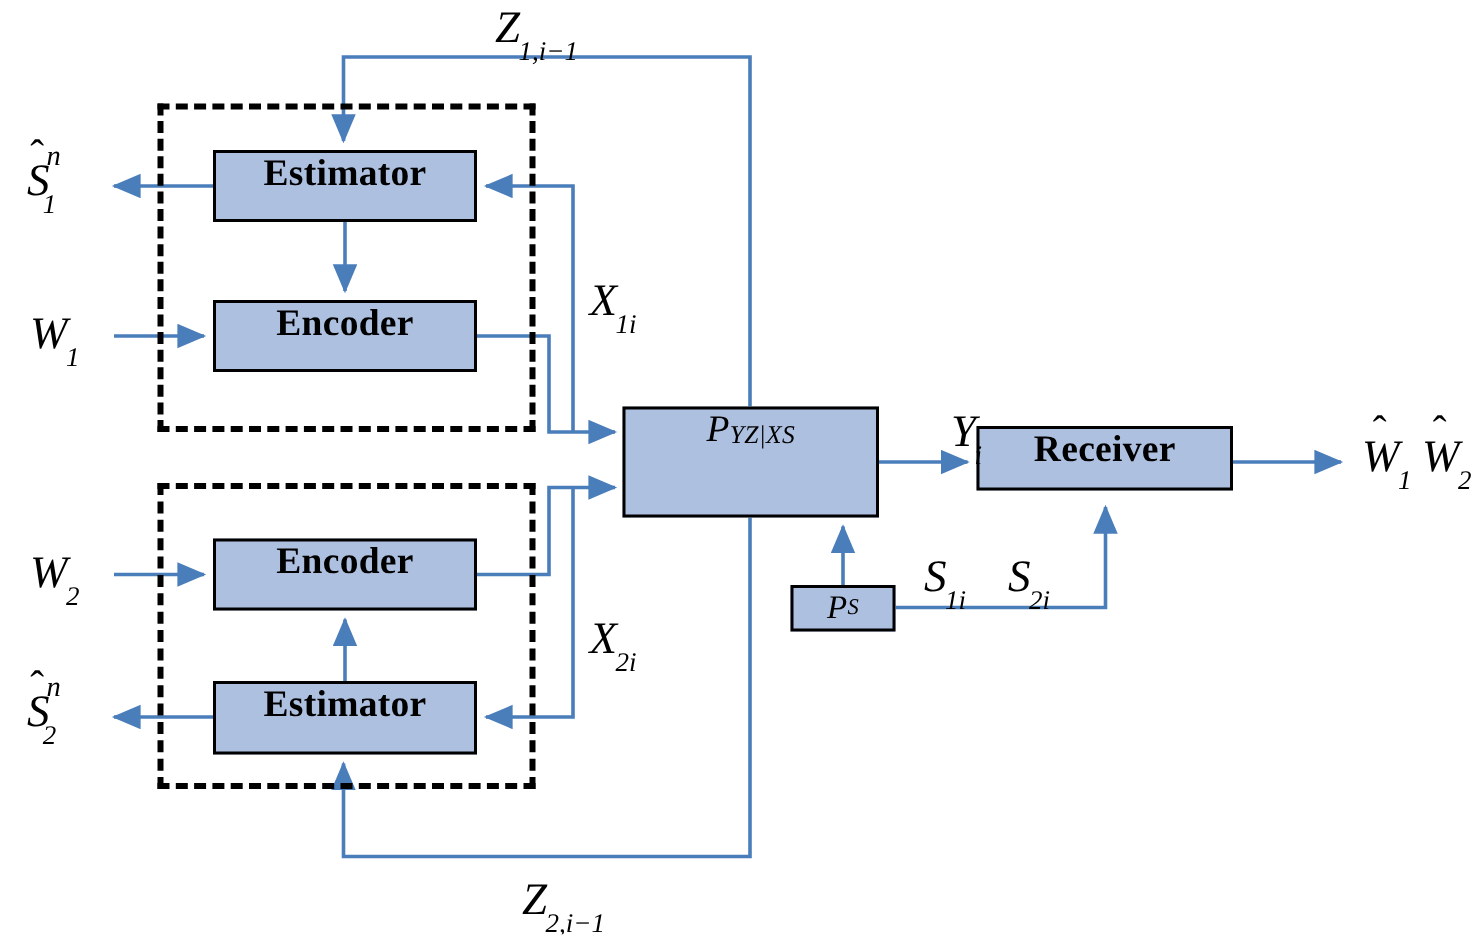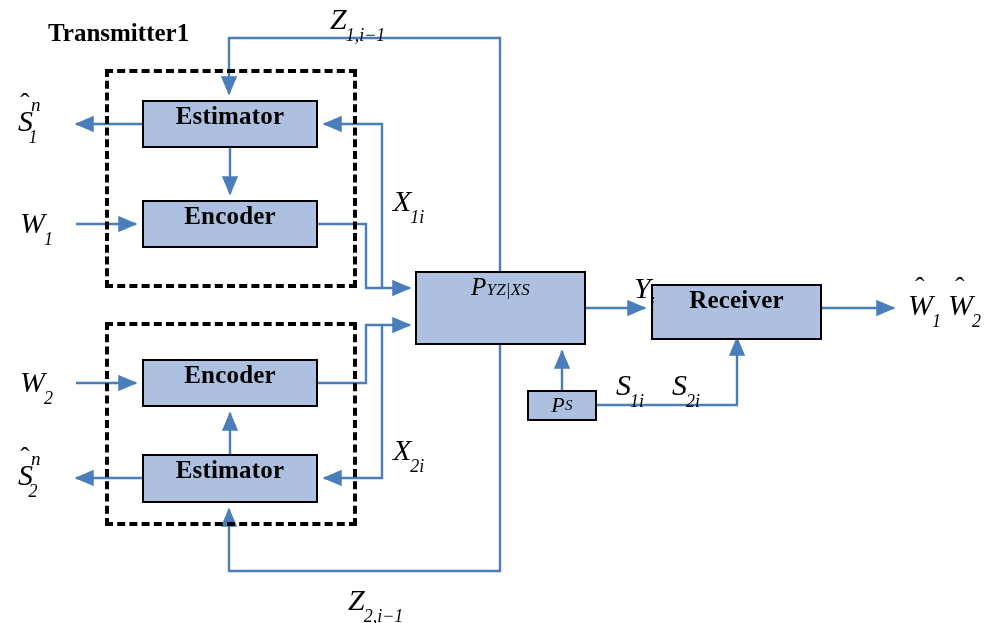--- a/index.html
+++ b/index.html
@@ -164,30 +164,29 @@
 
   <div class="blk" style="left:142px; top:454px; width:176px; height:49px;">
     <span>Estimator</span>
   </div>
 
   <div class="blk math" style="left:415px; top:271px; width:171px; height:74px;">
     <span>P</span>
       <span class="sub">YZ|XS</span>
   </div>
 
-  <div class="blk" style="left:651px; top:284px; width:171px; height:56px;">
+  <div class="blk" style="left:651px; top:284px; width:171px; height:43px;">
     <span>Receiver</span>
   </div>
 
   <div class="blk math" style="left:527px; top:390px; width:70px; height:31px; font-size:22px;">
     <span>P</span>
       <span class="sub" style="font-size:15px; top:5px;">S</span>
   </div>
 
-  <div class="lbl bold" style="left:48px; top:20px;">Transmitter1</div>
 
   <div class="lbl math" style="left:18px; top:104px;">
     <span class="hatwrap"><span class="hat">ˆ</span><span>S</span></span><span class="sup">n</span><span class="sub" style="left:-14px;">1</span>
   </div>
 
   <div class="lbl math" style="left:20px; top:208px;">
     <span>W</span><span class="sub">1</span>
   </div>
 
   <div class="lbl math" style="left:20px; top:367px;">
@@ -195,21 +194,21 @@
   </div>
 
   <div class="lbl math" style="left:18px; top:458px;">
     <span class="hatwrap"><span class="hat">ˆ</span><span>S</span></span><span class="sup">n</span><span class="sub" style="left:-14px;">2</span>
   </div>
 
   <div class="lbl math" style="left:393px; top:186px;">
     <span>X</span><span class="sub">1i</span>
   </div>
 
-  <div class="lbl math" style="left:393px; top:411px;margin-top:24px;">
+  <div class="lbl math" style="left:393px; top:411px;">
     <span>X</span><span class="sub">2i</span>
   </div>
 
   <div class="lbl math" style="left:330px; top:4px;">
     <span>Z</span><span class="sub">1,i−1</span>
   </div>
 
   <div class="lbl math" style="left:348px; top:585px;">
     <span>Z</span><span class="sub">2,i−1</span>
   </div>

